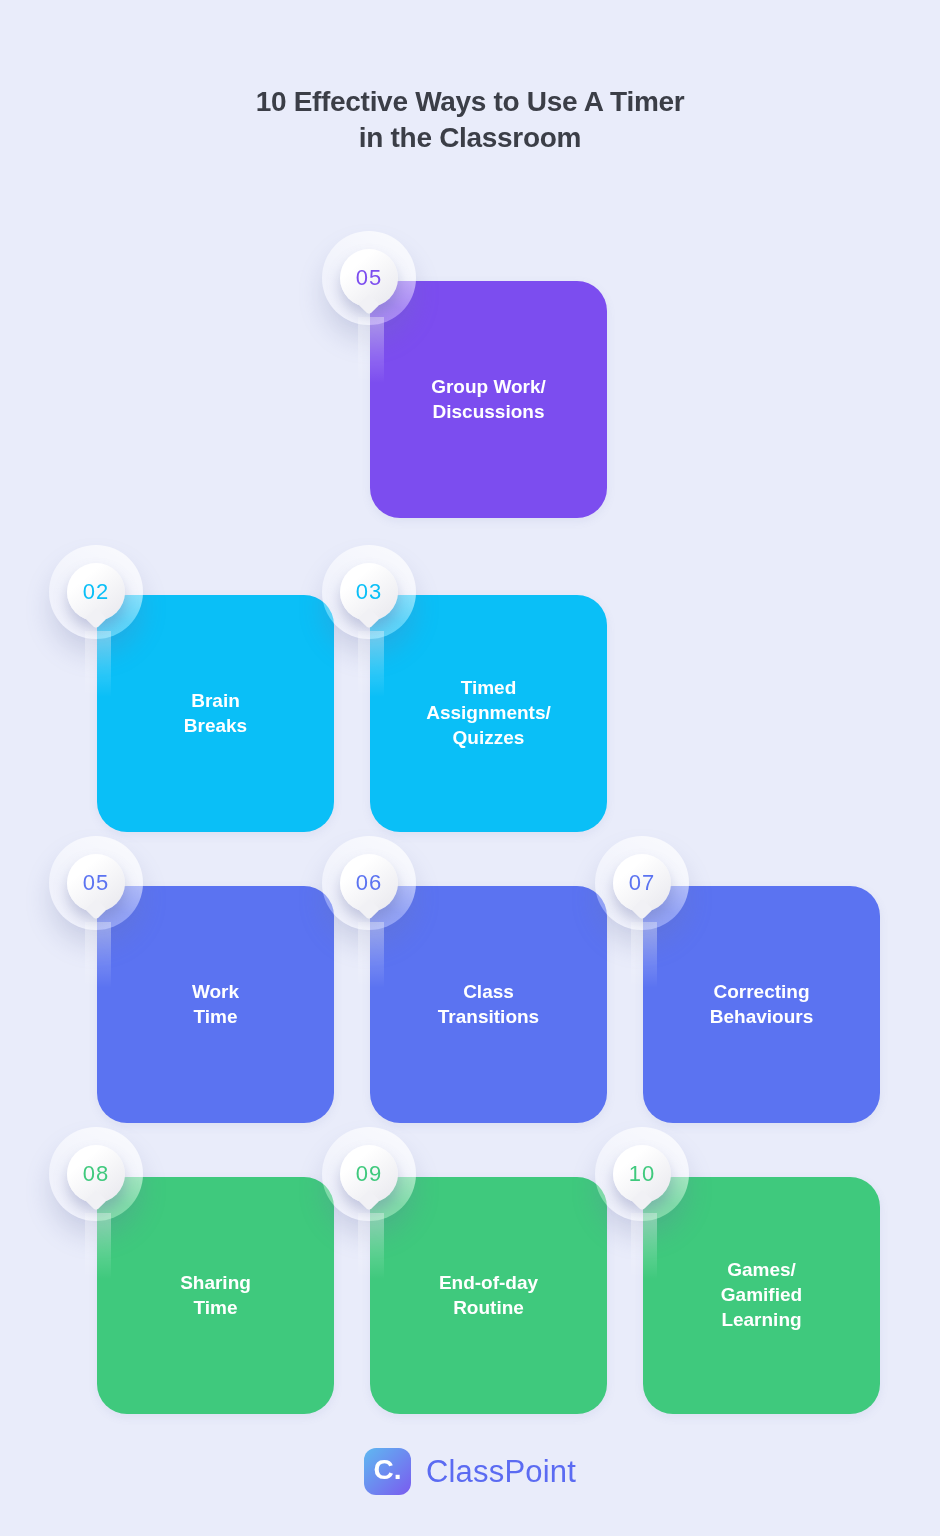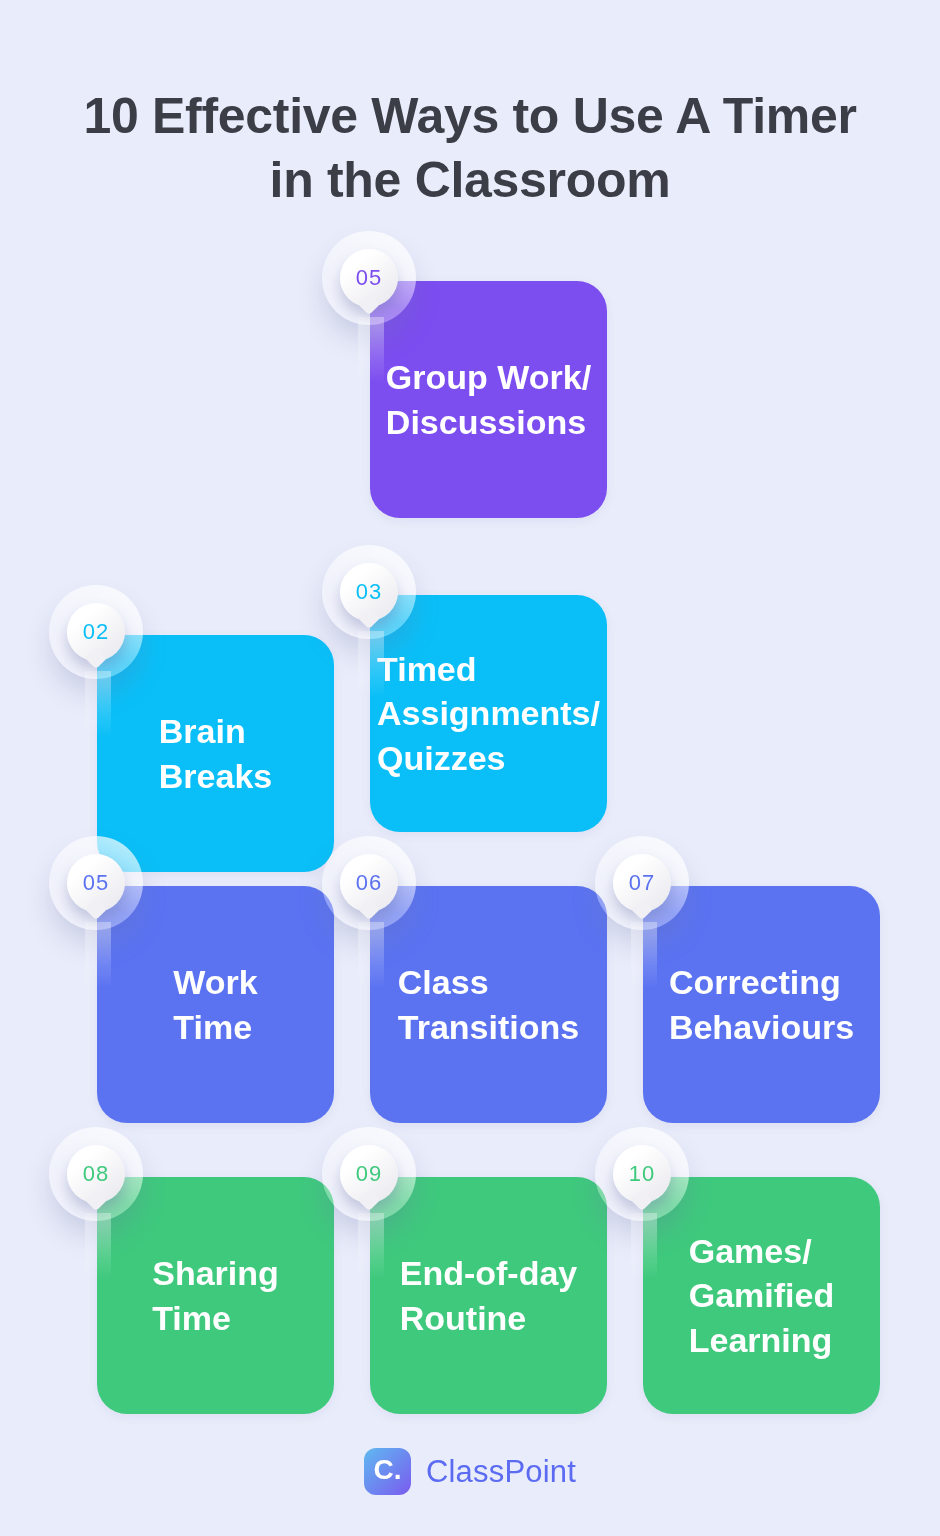--- a/index.html
+++ b/index.html
@@ -18,43 +18,44 @@
     font-family: "Liberation Sans", "DejaVu Sans", sans-serif;
     position: relative;
     overflow: hidden;
   }
   .stage { position: absolute; inset: 0; }
 
   .title {
     position: absolute;
     top: 84px; left: 0; right: 0;
     text-align: center;
-    font-size: 50px;
+    font-size: 28px;
     font-weight: 700;
     line-height: 1.28;
     letter-spacing: -0.3px;
     color: var(--title-color);
     white-space: pre-line;
   }
 
   .card {
     position: absolute;
     width: 237px; height: 237px;
     border-radius: 30px;
     background: var(--accent, #888);
     box-shadow: 0 3px 10px rgba(110,120,175,0.10);
     display: flex;
     align-items: center;
     justify-content: center;
   }
   .card-label {
     color: var(--card-text);
-    font-size: 34px;
+    font-size: 19px;
     font-weight: 700;
     line-height: 1.3;
+    text-align: center;
     white-space: pre-line;
     padding: 0 12px;
   }
 
   
   .badge { position: absolute; left: 0; top: 0; }
   .badge-halo {
     position: absolute;
     left: -48px; top: -50px;
     width: 94px; height: 94px;
@@ -135,21 +136,21 @@
       <div class="badge-streak"></div>
       <div class="badge-bubble">
         <div class="badge-tail"></div>
         <span class="badge-num">05</span>
       </div>
     </div>
     <div class="card-label">Group Work/
 Discussions</div>
   </div>
 
-  <div class="card" style="left: 97px; top: 595px; margin-top: 40px; --accent: #0ABFF7;">
+  <div class="card" style="left: 97px; top: 595px; --accent: #0ABFF7;">
     <div class="badge">
       <div class="badge-halo"></div>
       <div class="badge-streak"></div>
       <div class="badge-bubble">
         <div class="badge-tail"></div>
         <span class="badge-num">02</span>
       </div>
     </div>
     <div class="card-label">Brain
 Breaks</div>

